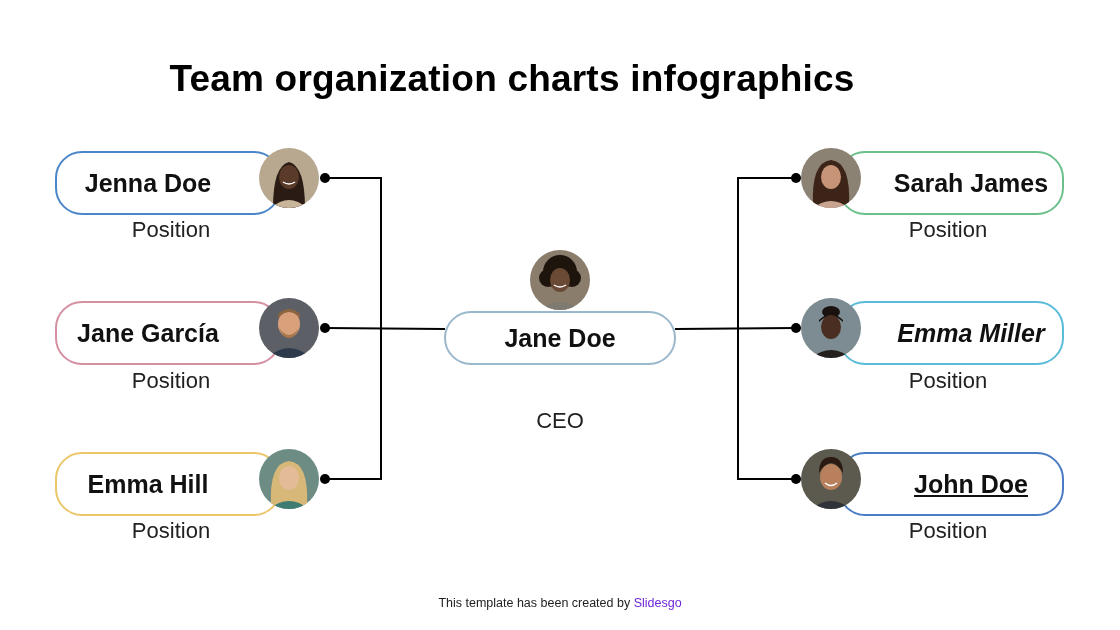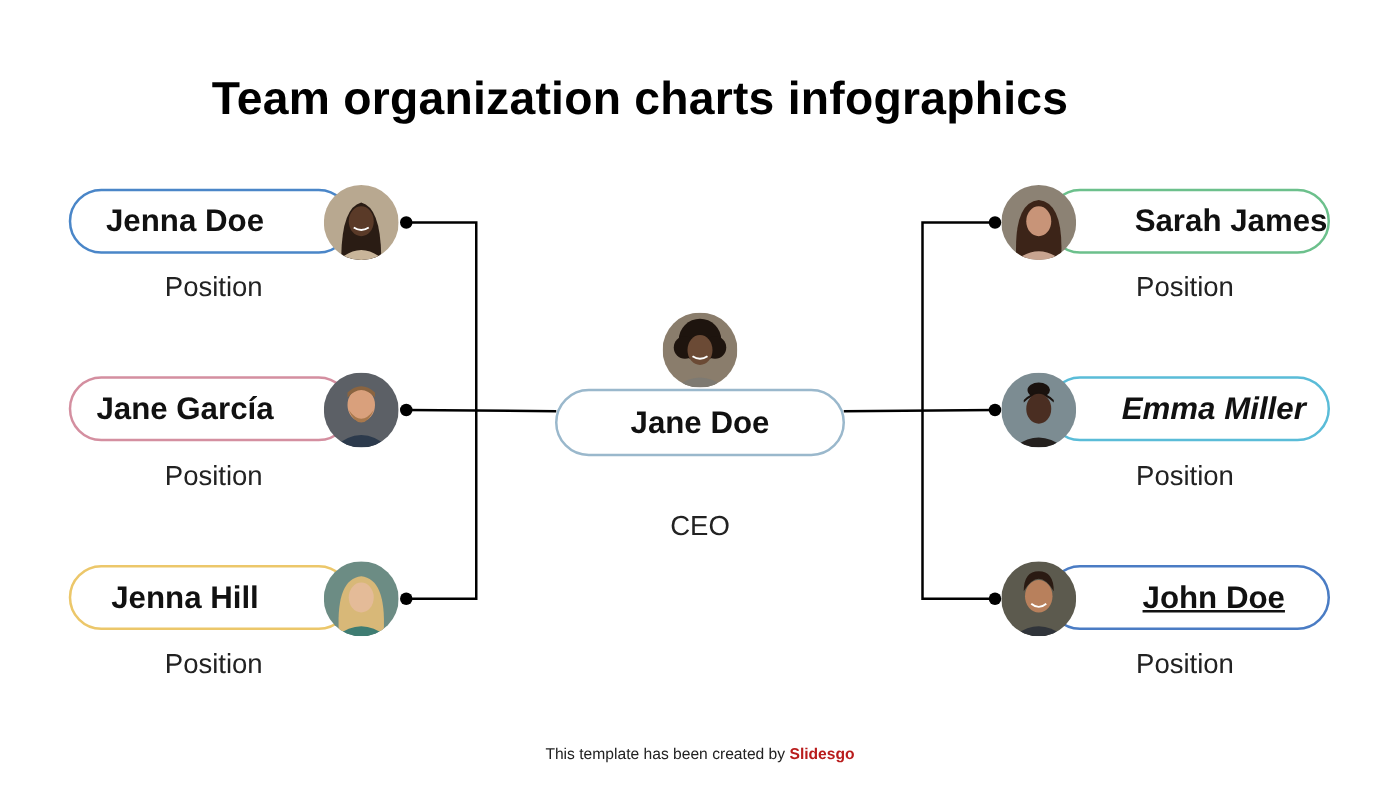--- a/index.html
+++ b/index.html
@@ -1,30 +1,30 @@
 <!DOCTYPE html>
 <html><head>
 <meta charset="utf-8">
 <style>
   html, body { margin:0; padding:0; }
   body { width:1120px; height:630px; background:#ffffff; position:relative; overflow:hidden;
          font-family:"Liberation Sans", "DejaVu Sans", sans-serif; color:#111; }
   .title { position:absolute; left:0; top:58px; width:1024px; text-align:center;
            font-size:37px; font-weight:bold; color:#000; letter-spacing:0.2px; }
-  .pill { position:absolute; width:226px; height:52px; border-radius:27px; border:2.5px solid #4a86c8;
+  .pill { position:absolute; width:226px; height:64px; border-radius:27px; border:2.5px solid #4a86c8;
           background:#fff; box-sizing:border-box; display:flex; align-items:center; justify-content:center;
           font-size:25px; font-weight:bold; color:#111; }
   .pill.left { padding-right:40px; }
   .pill.right { padding-left:40px; }
   .pos { position:absolute; width:200px; text-align:center; font-size:22px; color:#222; }
   .avatar { position:absolute; width:60px; height:60px; border-radius:50%; overflow:hidden; }
   .avatar svg { width:100%; height:100%; display:block; }
   .lines { position:absolute; left:0; top:0; }
   .footer { position:absolute; left:0; top:596px; width:1120px; text-align:center; font-size:12.5px; color:#222; }
-  .footer b { font-weight:bold; color:#b91c1c; }
+  .footer b { font-weight:normal; color:#6d28d9; }
 </style>
 </head>
 <body>
 
 <div class="title">Team organization charts infographics</div>
 
 <svg class="lines" width="1120" height="630">
   <g stroke="#000" stroke-width="2" fill="none">
     <polyline points="325,178 381,178 381,479 325,479"></polyline>
     <line x1="325" y1="328" x2="445" y2="329"></line>
@@ -68,21 +68,21 @@
         <path d="M19 20 Q30 8 41 20 L41 16 Q30 6 19 16Z" fill="#8a6440"></path>
         <path d="M20 30 Q30 44 40 30 Q36 40 30 40 Q24 40 20 30Z" fill="#a8784c"></path>
         <path d="M8 60 Q30 40 52 60Z" fill="#2c3a4c"></path>
       </svg>
   </div>
   <div class="pos" style="left:71px;top:368px;">Position</div>
 </div>
 
 <div>
   <div class="pill left" style="left:55px;top:452px;border-color:#ecc76a;">
-    <span>Jenna Hill</span>
+    <span>Emma Hill</span>
   </div>
   <div class="avatar" style="left:259px;top:449px;">
     <svg viewBox="0 0 60 60">
         <rect width="60" height="60" fill="#6c8c84"></rect>
         <path d="M12 56 Q10 14 30 12 Q50 14 48 56Z" fill="#d8b878"></path>
         <ellipse cx="30" cy="29" rx="10" ry="12" fill="#e4bb98"></ellipse>
         <path d="M10 60 Q30 44 50 60Z" fill="#3e7c72"></path>
       </svg>
   </div>
   <div class="pos" style="left:71px;top:518px;">Position</div>
@@ -100,21 +100,21 @@
         <path d="M24 35 Q30 39 36 35" stroke="#fff" stroke-width="1.5" fill="none"></path>
       </svg>
   </div>
   <div class="pill" style="left:444px;top:311px;width:232px;height:54px;border-color:#9ab8cc;">
     <span>Jane Doe</span>
   </div>
   <div class="pos" style="left:460px;top:368px;margin-top:40px;">CEO</div>
 </div>
 
 <div>
-  <div class="pill right" style="left:838px;top:151px;border-color:#6cc08c;justify-content:flex-end;">
+  <div class="pill right" style="left:838px;top:151px;border-color:#6cc08c;">
     <span>Sarah James</span>
   </div>
   <div class="avatar" style="left:801px;top:148px;">
     <svg viewBox="0 0 60 60">
         <rect width="60" height="60" fill="#8c8274"></rect>
         <path d="M12 58 Q10 14 30 12 Q50 14 48 58Z" fill="#3c2418"></path>
         <ellipse cx="30" cy="29" rx="10" ry="12" fill="#c89478"></ellipse>
         <path d="M12 60 Q30 46 48 60Z" fill="#c8a490"></path>
       </svg>
   </div>

